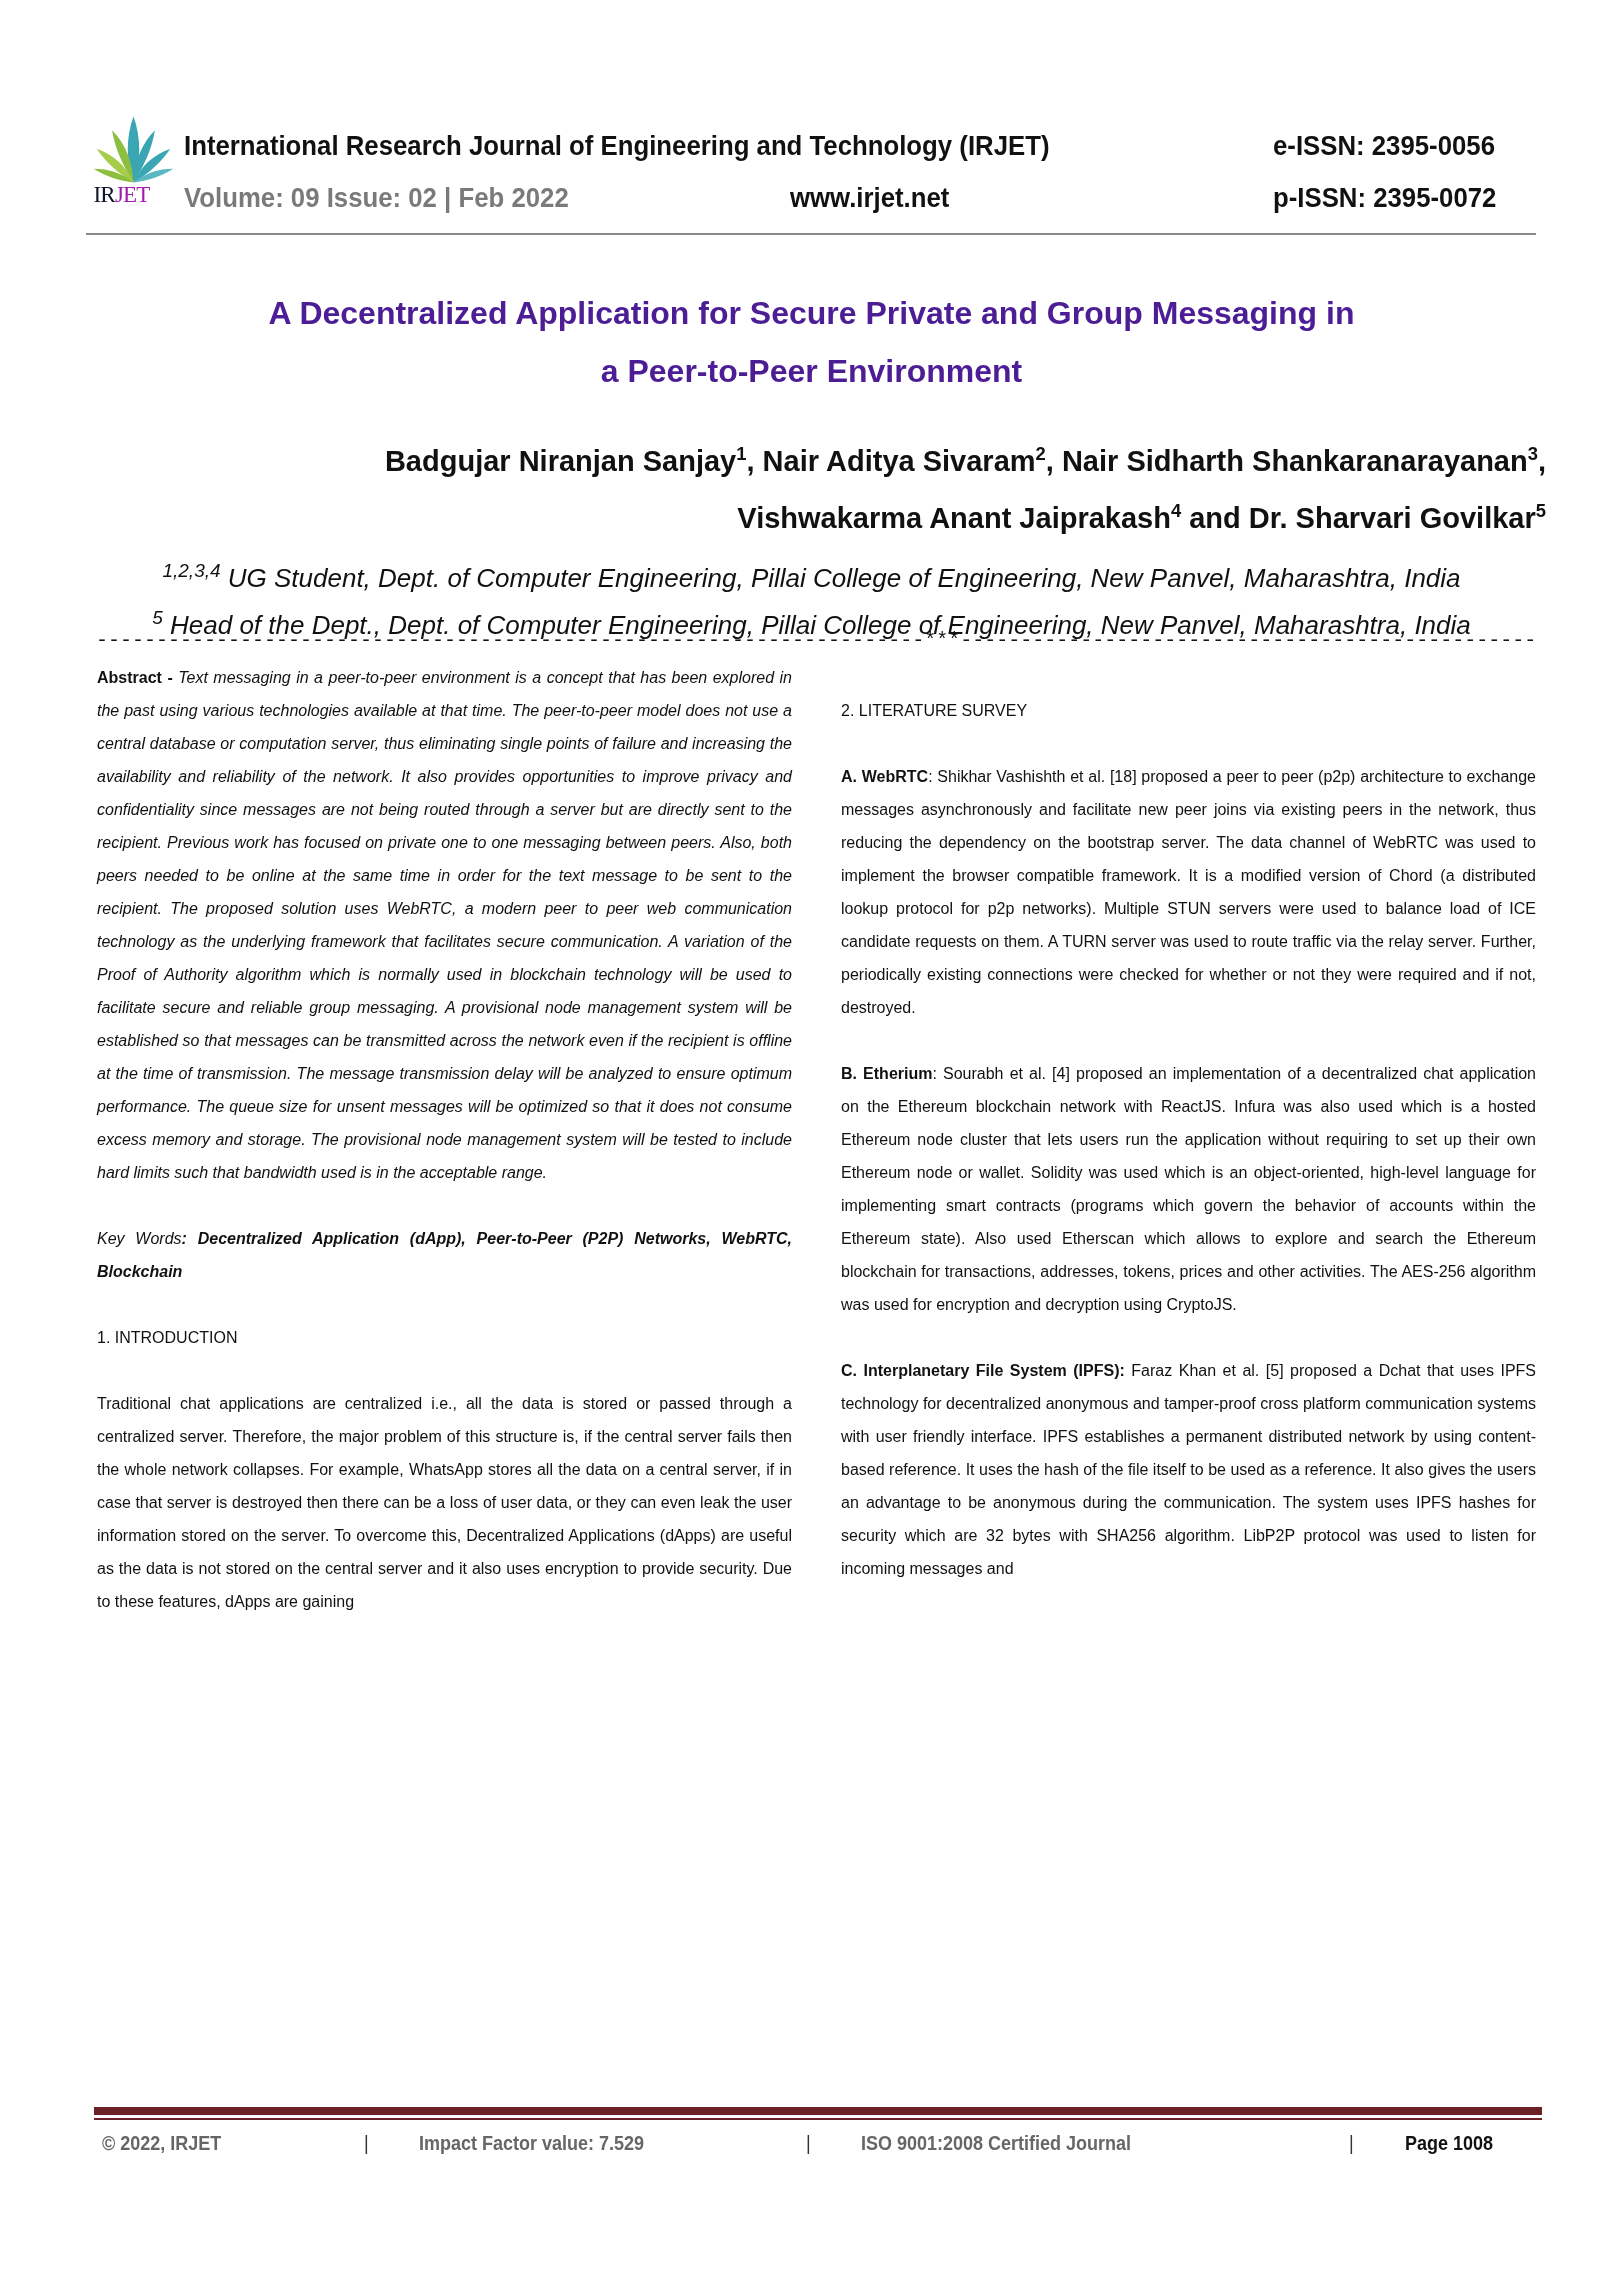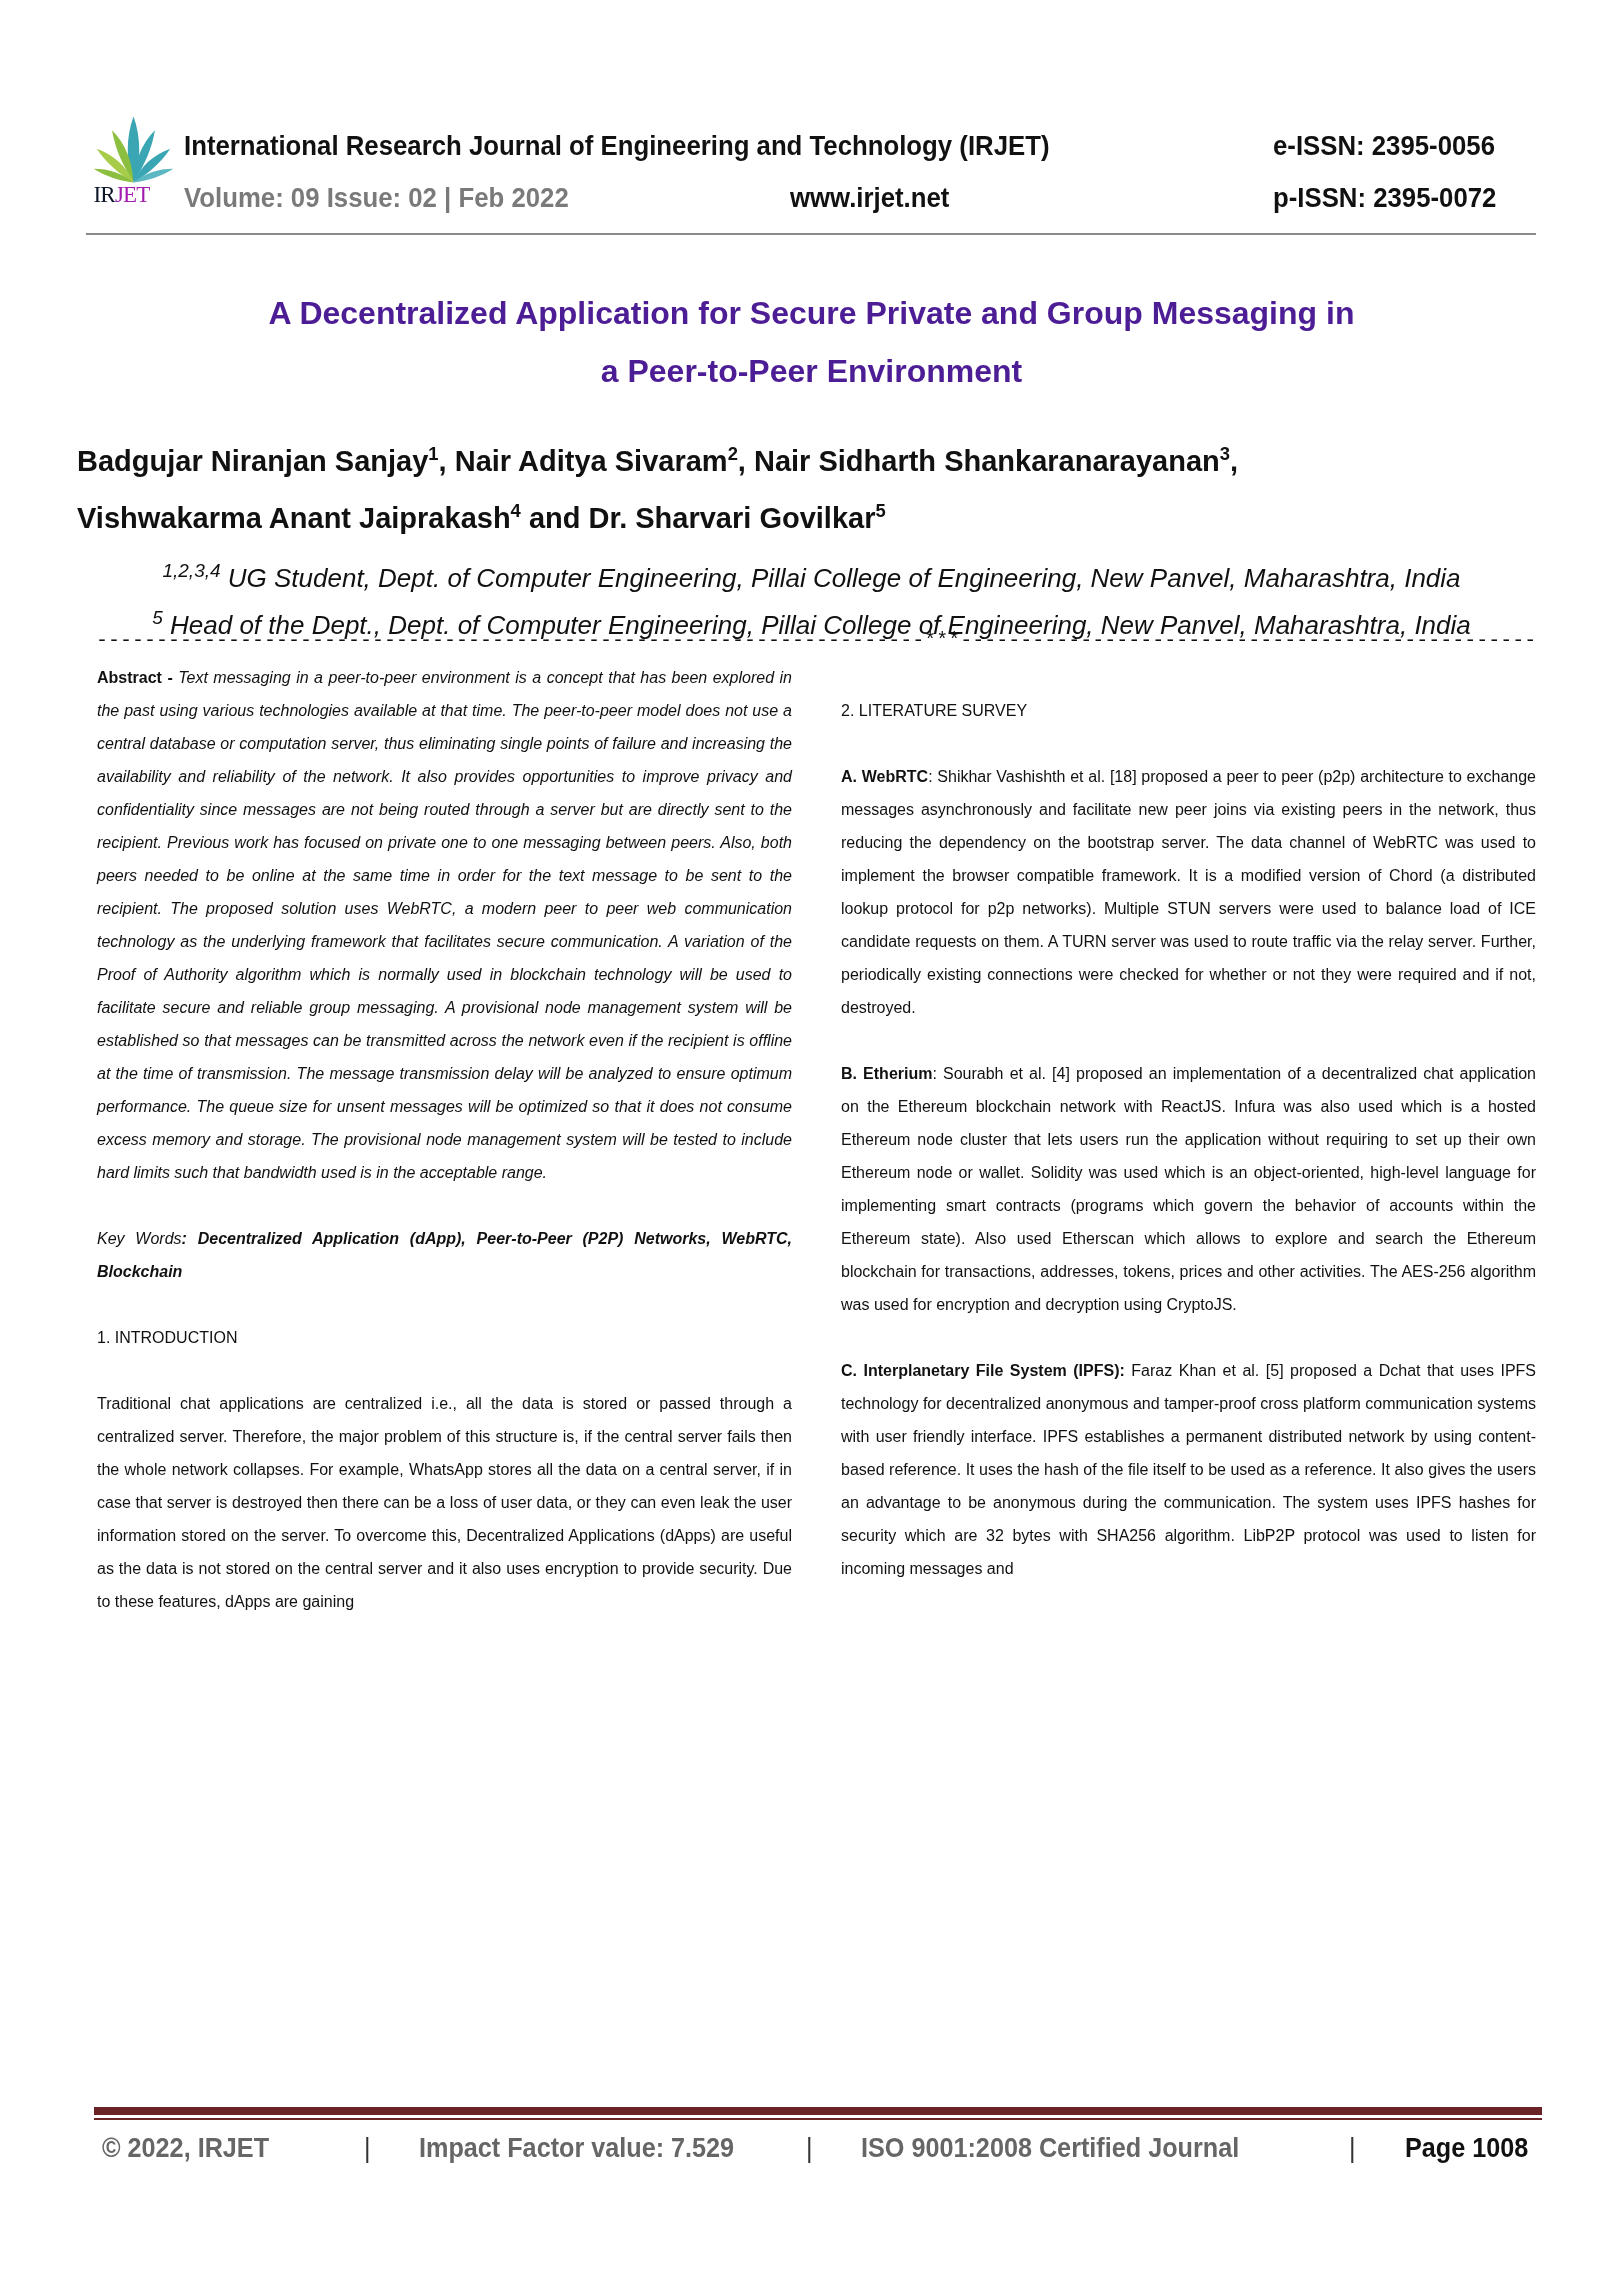--- a/index.html
+++ b/index.html
@@ -11,41 +11,41 @@
   .logo-text .ir { color:#0f172a; }
   .logo-text .jet { color:#a21caf; }
   .journal-title { position:absolute; left:92px; top:15.3px; font-family:"Liberation Sans", sans-serif; font-weight:bold; font-size:28px; color:#111; transform:scaleX(0.92); transform-origin:left; white-space:nowrap; }
   .volume { position:absolute; left:92px; top:67px; font-family:"Liberation Sans", sans-serif; font-weight:bold; font-size:28px; color:#7a7a7a; transform:scaleX(0.92); transform-origin:left; white-space:nowrap; }
   .website { position:absolute; left:698px; top:67px; font-family:"Liberation Sans", sans-serif; font-weight:bold; font-size:28px; color:#111; transform:scaleX(0.92); transform-origin:left; white-space:nowrap; }
   .eissn { position:absolute; left:1181px; top:15.3px; font-family:"Liberation Sans", sans-serif; font-weight:bold; font-size:28px; color:#111; transform:scaleX(0.92); transform-origin:left; white-space:nowrap; }
   .pissn { position:absolute; left:1181px; top:67px; font-family:"Liberation Sans", sans-serif; font-weight:bold; font-size:28px; color:#111; transform:scaleX(0.92); transform-origin:left; white-space:nowrap; }
   .header-rule { position:absolute; left:86px; top:233px; width:1450px; height:2.3px; background:#8a8a8a; }
 
   .title { position:absolute; left:77px; top:284px; width:1469px; text-align:center; font-family:"Liberation Sans", sans-serif; font-weight:bold; font-size:32px; line-height:58px; color:#4c1d95; }
-  .authors { position:absolute; left:77px; top:429px; width:1469px; text-align:left; font-family:"Liberation Sans", sans-serif; font-weight:bold; font-size:29px; line-height:49px; }
+  .authors { position:absolute; left:77px; top:429px; width:1469px; text-align:right; font-family:"Liberation Sans", sans-serif; font-weight:bold; font-size:29px; line-height:49px; }
   .authors sup { font-size:18.4px; }
   .affil { position:absolute; left:77px; top:551px; width:1469px; text-align:center; font-family:"Liberation Sans", sans-serif; font-style:italic; font-size:26px; line-height:40px; }
   .affil sup { font-size:19px; }
   .sep { position:absolute; left:96px; top:629px; width:1442px; font-family:"Liberation Mono", monospace; font-size:20px; white-space:nowrap; overflow:hidden; line-height:23px; }
 
   .col { position:absolute; width:695px; font-family:"Liberation Sans", sans-serif; font-size:16px; line-height:33px; text-align:justify; }
   .col-left { left:97px; top:661px; }
   .col-right { left:841px; top:661px; }
   .col p { margin:0; }
   .abstract { font-style:italic; }
   .abstract .abs-label { font-style:normal; font-weight:bold; }
   .keywords { font-weight:bold; font-style:italic; margin-top:33px !important; }
   .keywords .kw-label { font-weight:normal; }
   .section-head { font-weight:normal; margin-top:33px !important; margin-bottom:33px !important; }
   .sub-head { font-weight:bold; }
   .gap { margin-top:33px !important; }
 
   .footer-bar1 { position:absolute; left:94px; top:2107px; width:1448px; height:7.7px; background:#6b2226; }
   .footer-bar2 { position:absolute; left:94px; top:2118px; width:1448px; height:2.3px; background:#6b2226; }
-  .footer { position:absolute; left:94px; top:2132px; width:1448px; height:38px; font-family:"Liberation Sans", sans-serif; font-weight:bold; font-size:28px; color:#666; white-space:nowrap; }
+  .footer { position:absolute; left:94px; top:2132px; width:1448px; height:38px; font-family:"Liberation Sans", sans-serif; font-weight:bold; font-size:20px; color:#666; white-space:nowrap; }
   .footer span { position:absolute; top:0; transform:scaleX(0.9); transform-origin:left; }
   .footer .pipe { color:#333; font-weight:normal; }
   .footer .page { color:#111; }
 </style>
 </head>
 <body>
 
 <div class="header">
   <div class="logo">
     <svg width="83" height="69" viewBox="0 0 108 90">

